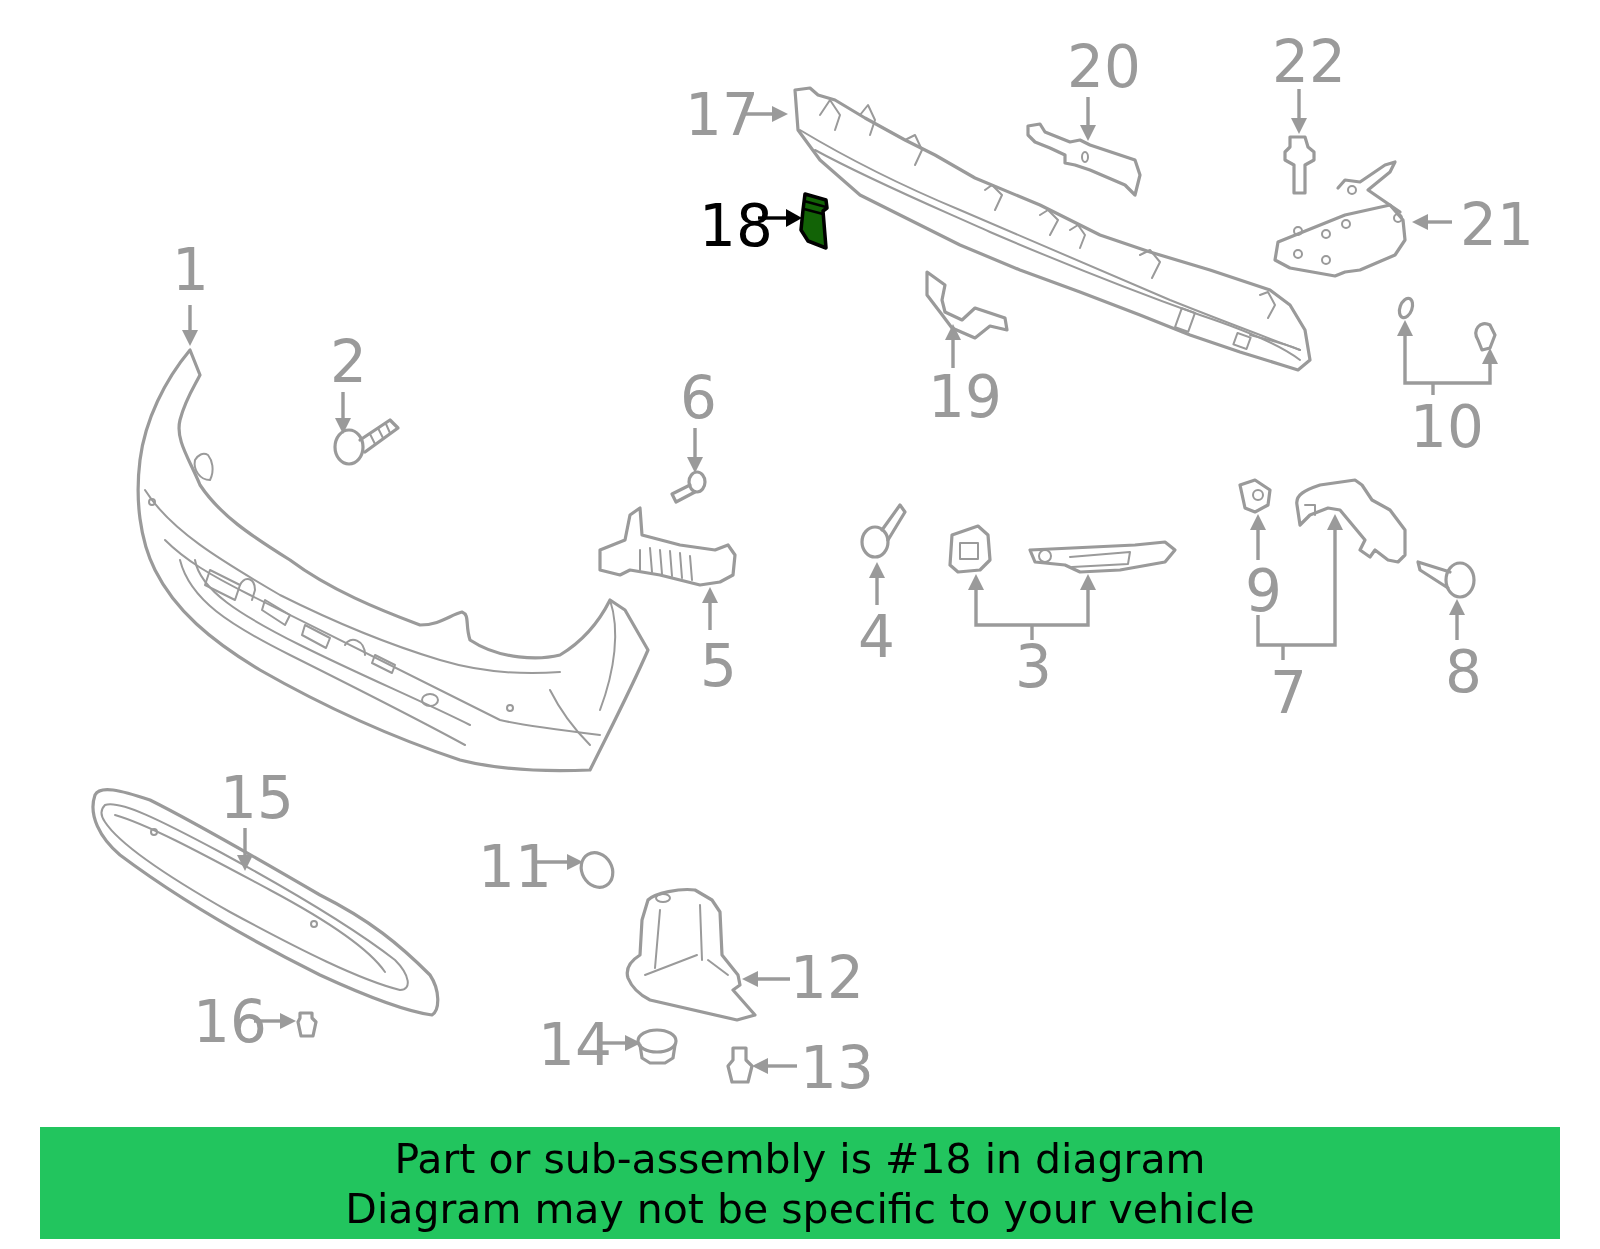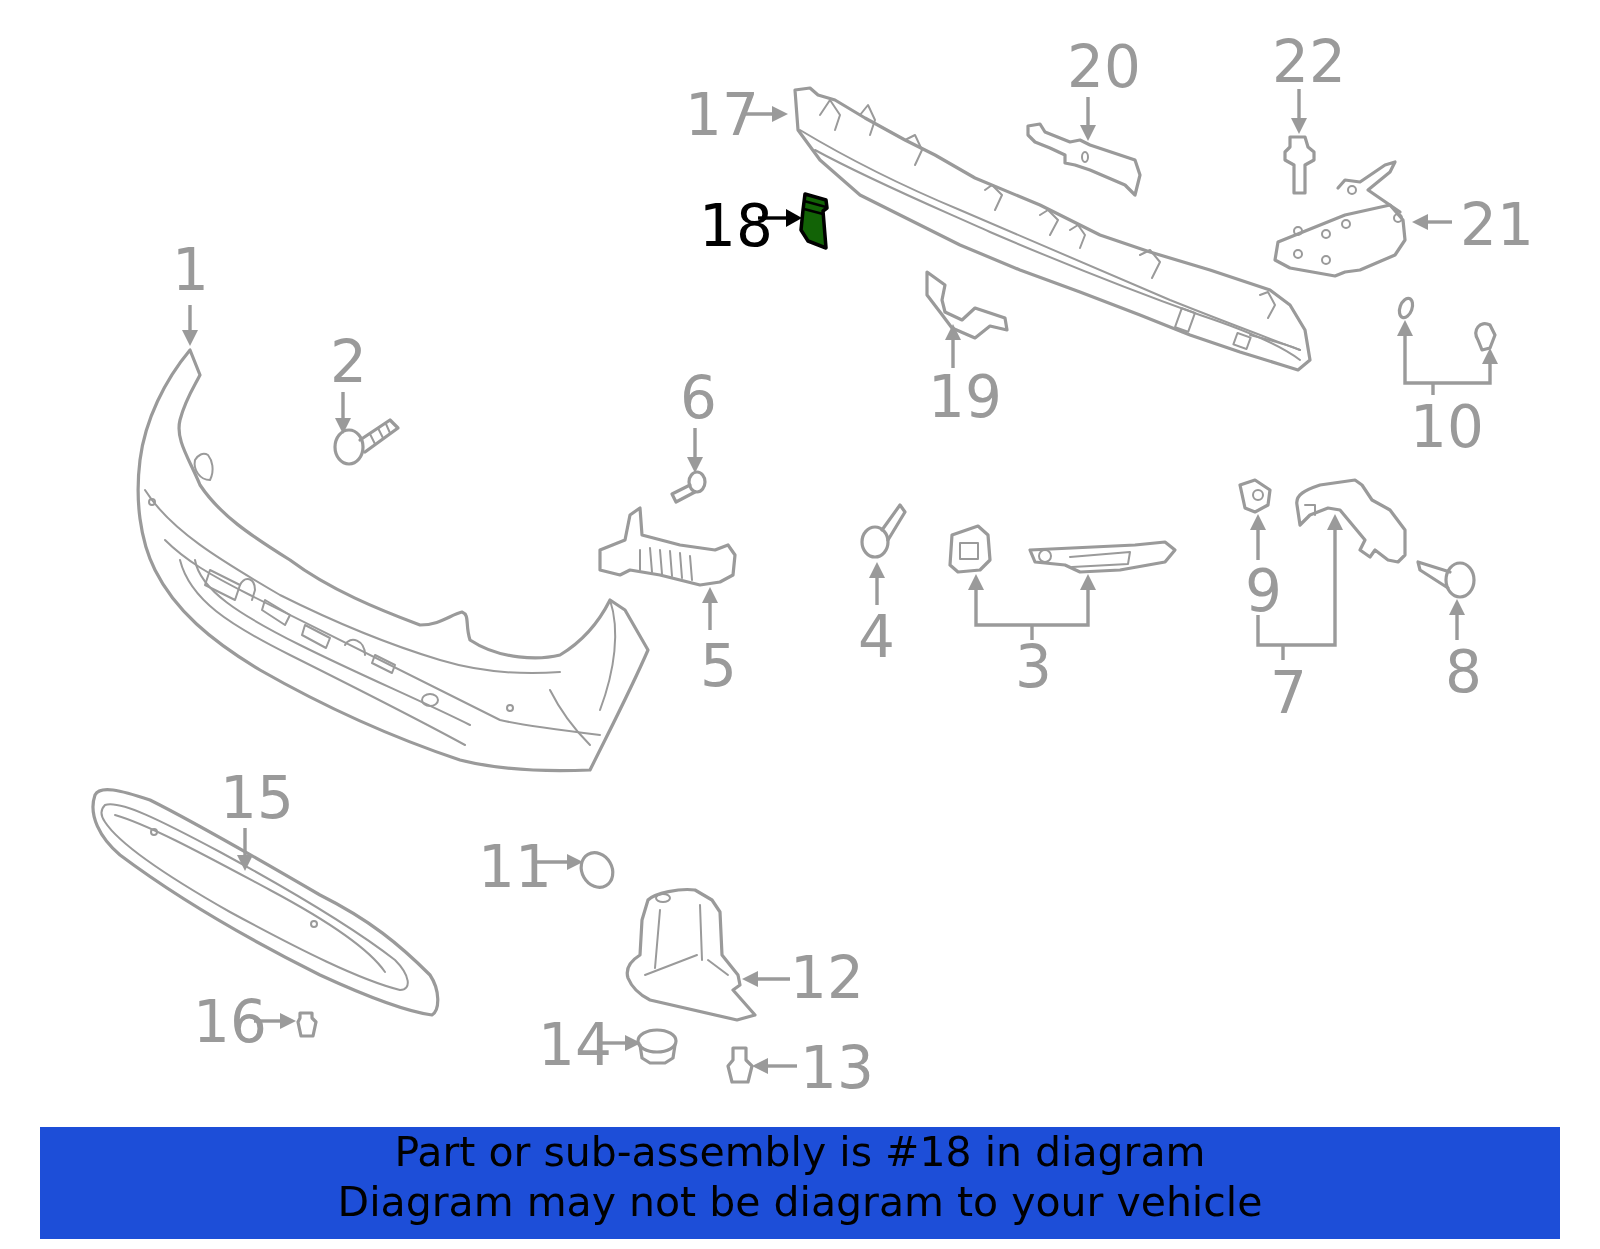--- a/index.html
+++ b/index.html
@@ -10,23 +10,23 @@
   .thin { fill:none; stroke:#9a9a9a; stroke-width:2; stroke-linejoin:round; stroke-linecap:round; }
   .lead { fill:none; stroke:#9a9a9a; stroke-width:3.4; }
   .ahead { fill:#9a9a9a; stroke:none; }
   .num { fill:#9a9a9a; font-family:"DejaVu Sans", sans-serif; font-size:58px; }
   .num.hl { fill:#000000; }
   .lead.hl { stroke:#000000; }
   .ahead.hl { fill:#000000; }
   .hlpart { fill:#126306; stroke:#000000; stroke-width:3.5; stroke-linejoin:round; }
   .hlline { fill:none; stroke:#000000; stroke-width:2.5; }
   #banner { position:absolute; left:40px; top:1127px; width:1520px; height:112px;
-            background:#1d4ed8; color:#000000; text-align:center;
+            background:#22c55e; color:#000000; text-align:center;
             font-family:"DejaVu Sans", sans-serif; font-size:41px; line-height:50px;
-            box-sizing:border-box; }
+            padding-top:7px; box-sizing:border-box; }
   #banner div { white-space:nowrap; }
 </style>
 </head>
 <body>
 
 <svg id="diagram" viewBox="0 0 1600 1249" xmlns="http://www.w3.org/2000/svg">
 
   <g>
     <path class="part" d="M190,350 C165,380 145,420 140,460 C135,500 140,540 155,570 C175,610 210,640 260,670 C330,710 400,740 460,760 C500,770 545,772 590,770 L605,740 C620,710 635,680 648,650 L625,610 L610,600 C600,620 585,640 560,655 C540,660 500,660 470,640 C465,625 470,615 462,612 C450,615 440,625 420,625 C380,610 330,590 290,560 C250,535 220,515 200,485 C190,460 175,440 180,420 C185,400 195,385 200,375 Z"></path>
     <path class="thin" d="M145,490 C170,530 220,560 280,595 C340,625 390,645 440,660 C480,672 520,675 560,672"></path>
@@ -233,14 +233,14 @@
   <g>
     <path class="part" d="M1290,137 L1305,137 L1308,147 L1314,152 L1314,160 L1305,165 L1305,193 L1294,193 L1294,165 L1285,160 L1285,152 L1290,147 Z"></path>
   </g>
   <text class="num" x="1272" y="82">22</text>
   <line class="lead" x1="1299" y1="89" x2="1299" y2="120"></line>
   <polygon class="ahead" points="1291,118 1307,118 1299,134"></polygon>
 </svg>
 
 <div id="banner">
   <div>Part or sub-assembly is #18 in diagram</div>
-  <div>Diagram may not be diagram to your vehicle</div>
+  <div>Diagram may not be specific to your vehicle</div>
 </div>
 
 </body></html>

